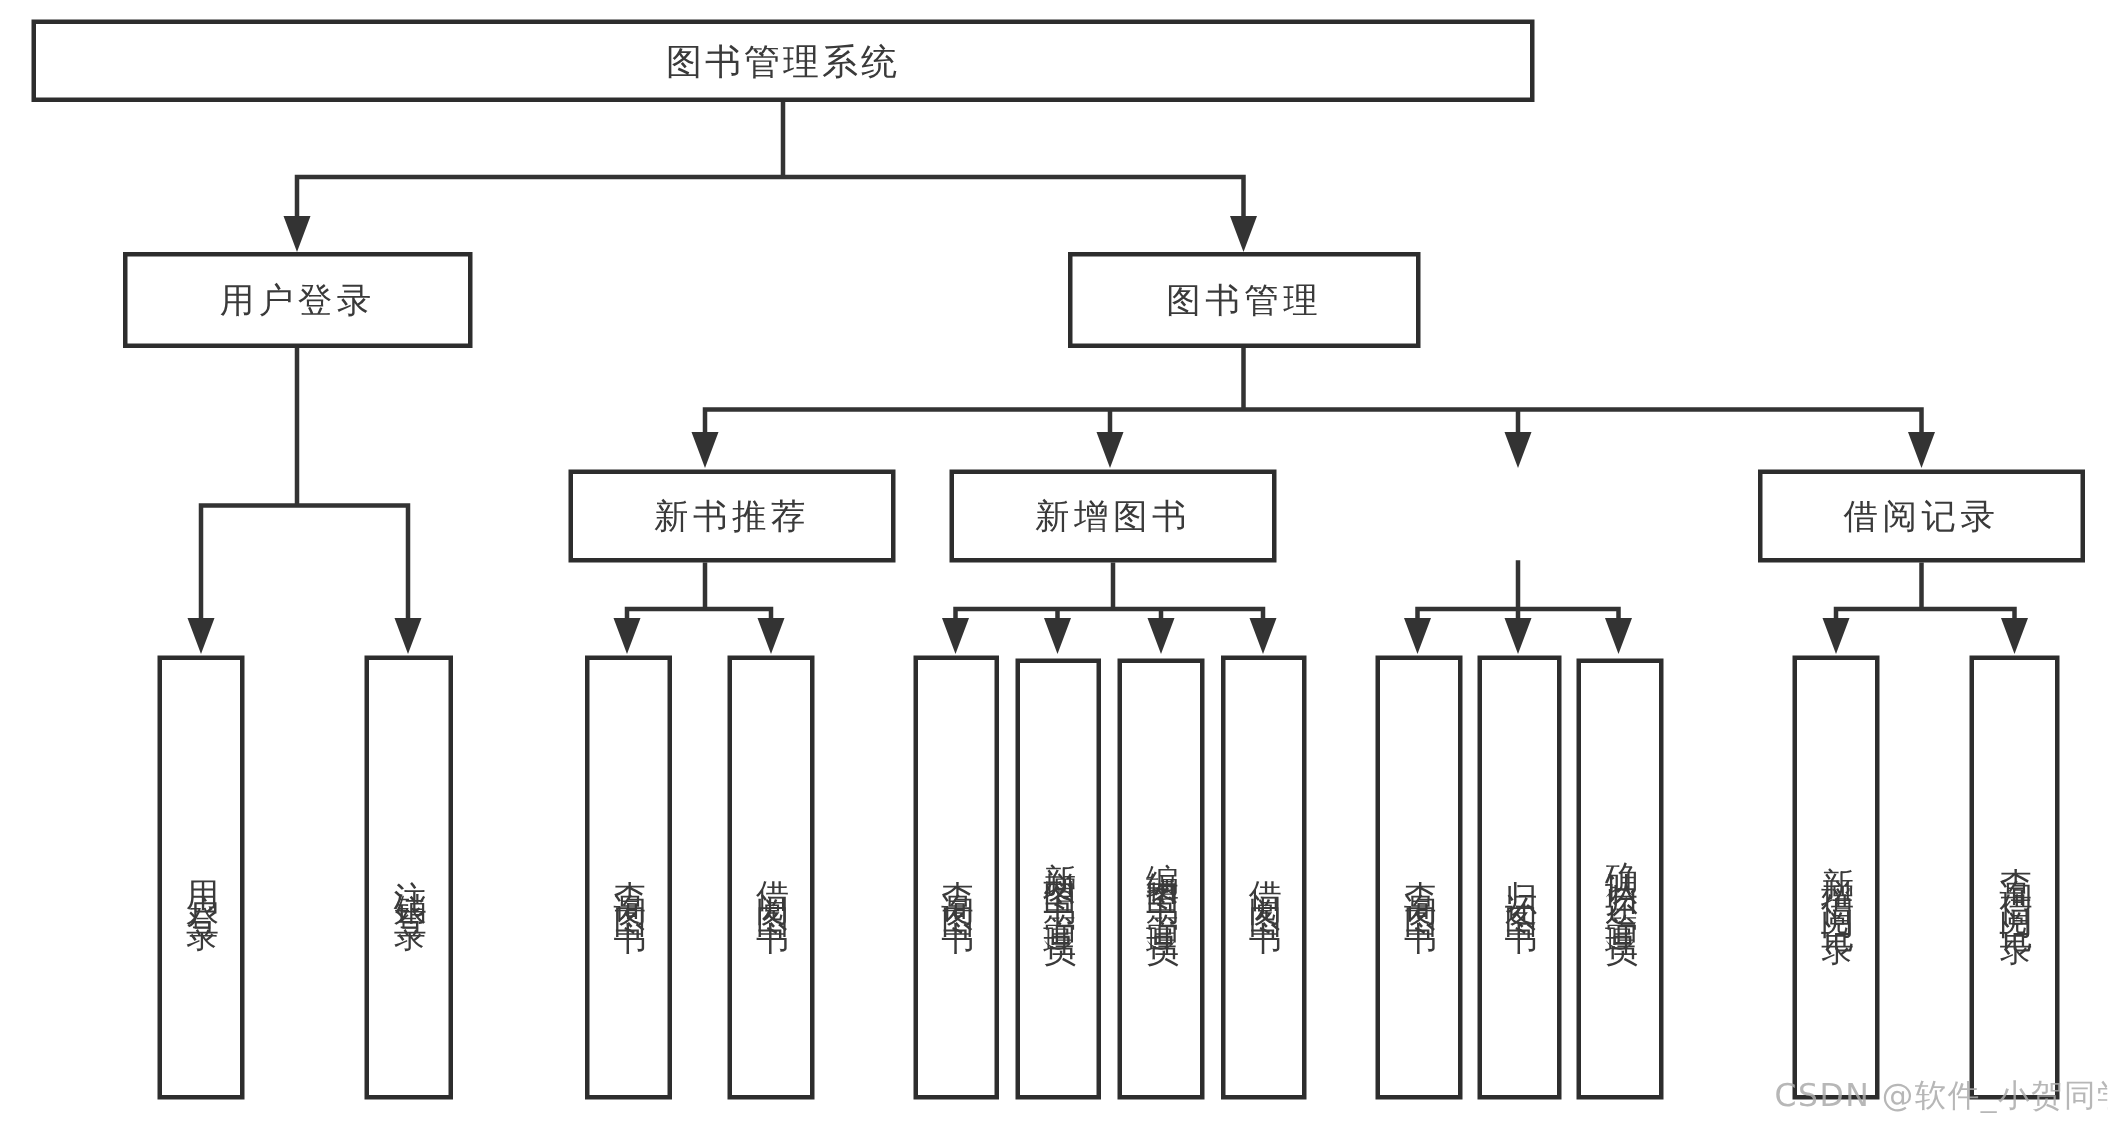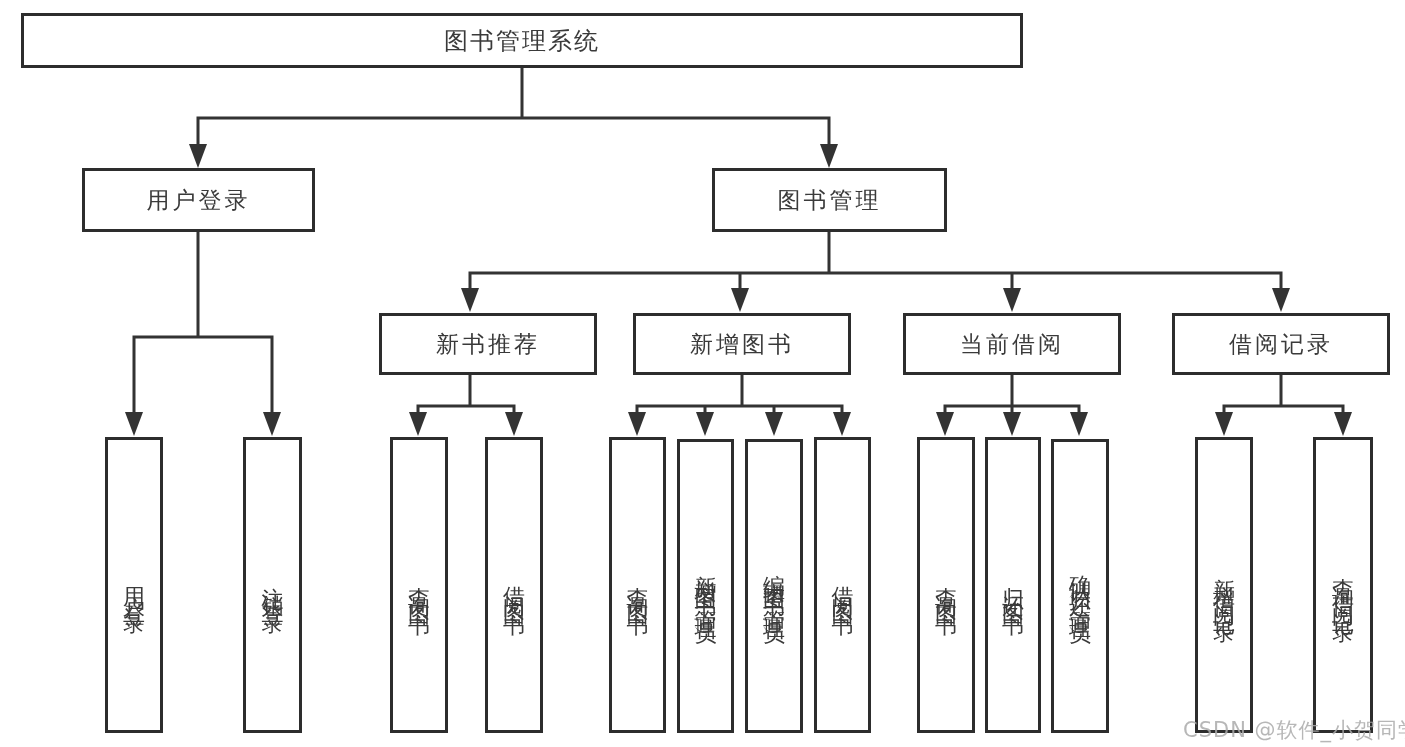--- a/index.html
+++ b/index.html
@@ -69,21 +69,20 @@
     <polygon points="1343,436 1334,412 1352,412"></polygon>
   </svg>
 
   <div class="node h title" style="left:21px;top:13px;width:1002px;height:55px;">图书管理系统</div>
 
   <div class="node h" style="left:82px;top:168px;width:233px;height:64px;">用户登录</div>
   <div class="node h" style="left:712px;top:168px;width:235px;height:64px;">图书管理</div>
 
   <div class="node h" style="left:363px;top:313px;width:218px;height:62px;margin-left:16px;">新书推荐</div>
   <div class="node h" style="left:633px;top:313px;width:218px;height:62px;">新增图书</div>
-  <div class="node h" style="left:903px;top:313px;width:218px;height:62px;">当前借阅</div>
   <div class="node h" style="left:1172px;top:313px;width:218px;height:62px;">借阅记录</div>
 
   <div class="node v" style="left:105px;top:437px;width:58px;height:296px;">用户登录</div>
   <div class="node v" style="left:243px;top:437px;width:59px;height:296px;">注销登录</div>
 
   <div class="node v" style="left:390px;top:437px;width:58px;height:296px;">查询图书</div>
   <div class="node v" style="left:485px;top:437px;width:58px;height:296px;">借阅图书</div>
 
   <div class="node v" style="left:609px;top:437px;width:57px;height:296px;">查询图书</div>
   <div class="node v long" style="left:677px;top:439px;width:57px;height:294px;">新增图书（管理员）</div>

